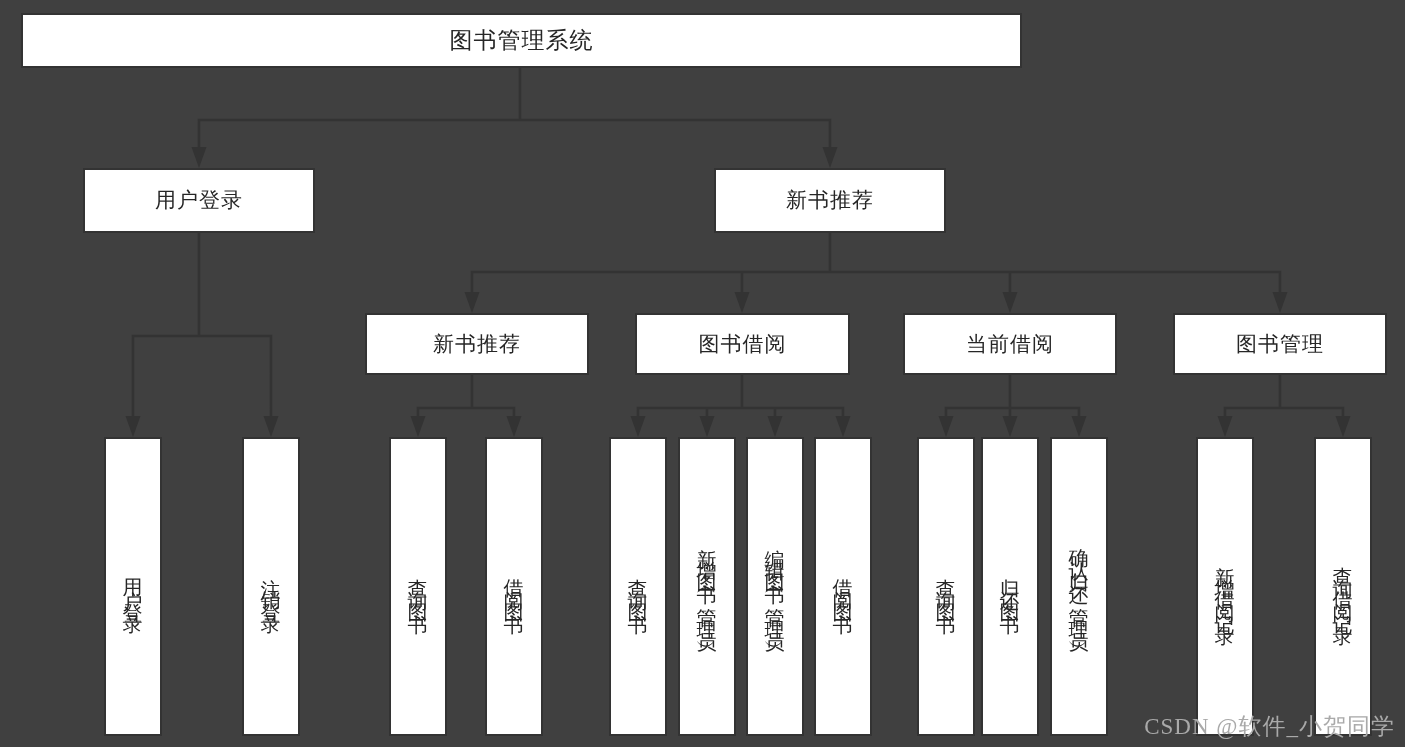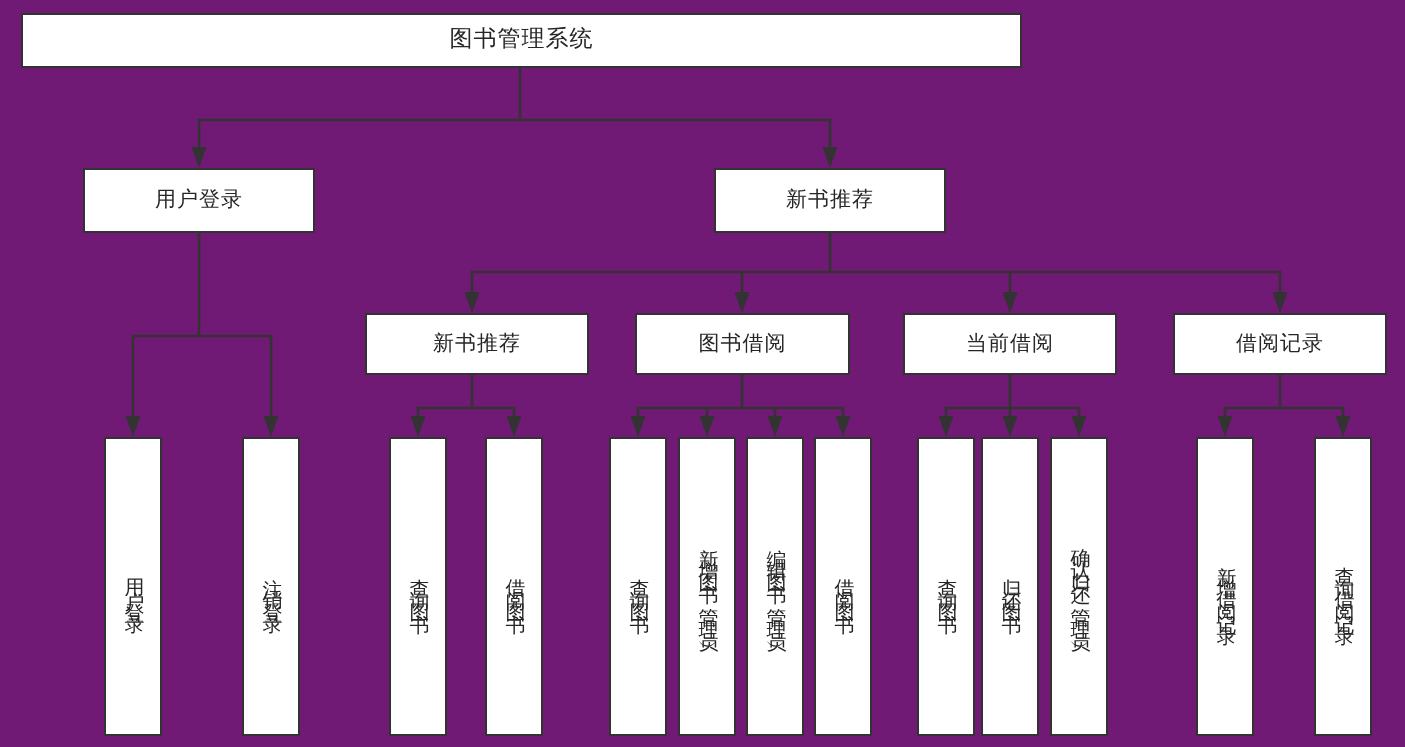--- a/index.html
+++ b/index.html
@@ -1,20 +1,20 @@
 <!DOCTYPE html>
 <html><head>
 <meta charset="utf-8">
 <style>
   html,body{margin:0;padding:0;background:#ffffff;}
   #stage{
     position:relative;
     width:1405px;height:747px;
-    background:#701a75;
-    font-family:Liberation Mono, monospace;
+    background:#404040;
+    font-family:Liberation Serif, serif;
     color:#262626;
     overflow:hidden;
   }
   #connectors{position:absolute;left:0;top:0;width:1405px;height:747px;}
   .node{
     position:absolute;
     box-sizing:border-box;
     background:#ffffff;
     border:2.6px solid #333333;
     display:flex;align-items:center;justify-content:center;
@@ -86,21 +86,21 @@
   <div class="node lvl" style="left:365px;top:313px;width:224px;height:62px;">
     <span>新书推荐</span>
   </div>
   <div class="node lvl" style="left:635px;top:313px;width:215px;height:62px;">
     <span>图书借阅</span>
   </div>
   <div class="node lvl" style="left:903px;top:313px;width:214px;height:62px;">
     <span>当前借阅</span>
   </div>
   <div class="node lvl" style="left:1173px;top:313px;width:214px;height:62px;">
-    <span>借阅记录</span>
+    <span>图书管理</span>
   </div>
 
   <div class="node leaf" style="left:104px;top:437px;width:58px;height:299px;">
     <span class="vtext">用户登录</span>
   </div>
   <div class="node leaf" style="left:242px;top:437px;width:58px;height:299px;">
     <span class="vtext">注销登录</span>
   </div>
 
   <div class="node leaf" style="left:389px;top:437px;width:58px;height:299px;">
@@ -133,14 +133,15 @@
     <span class="vtext">确认归还（管理员）</span>
   </div>
 
   <div class="node leaf" style="left:1196px;top:437px;width:58px;height:299px;">
     <span class="vtext">新增借阅记录</span>
   </div>
   <div class="node leaf" style="left:1314px;top:437px;width:58px;height:299px;">
     <span class="vtext">查询借阅记录</span>
   </div>
 
+  <div id="watermark">CSDN @软件_小贺同学</div>
 
 </div>
 
 </body></html>

